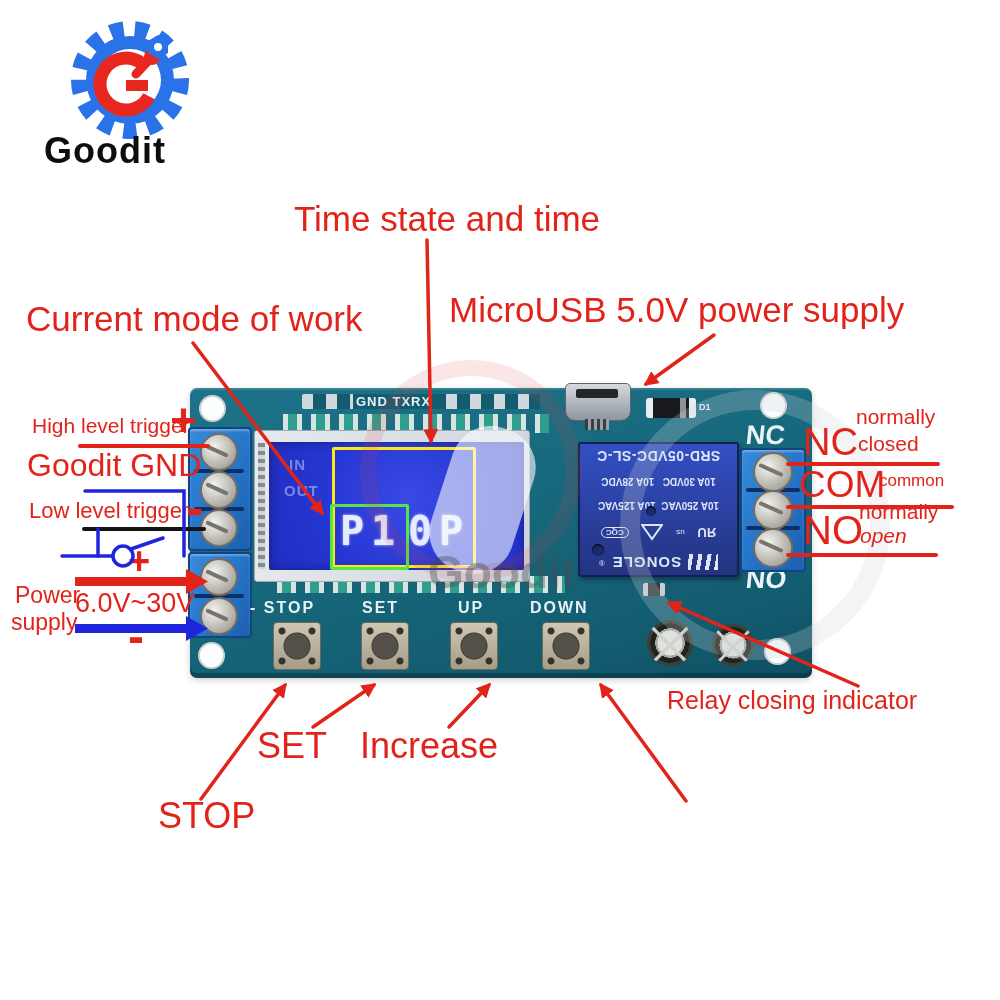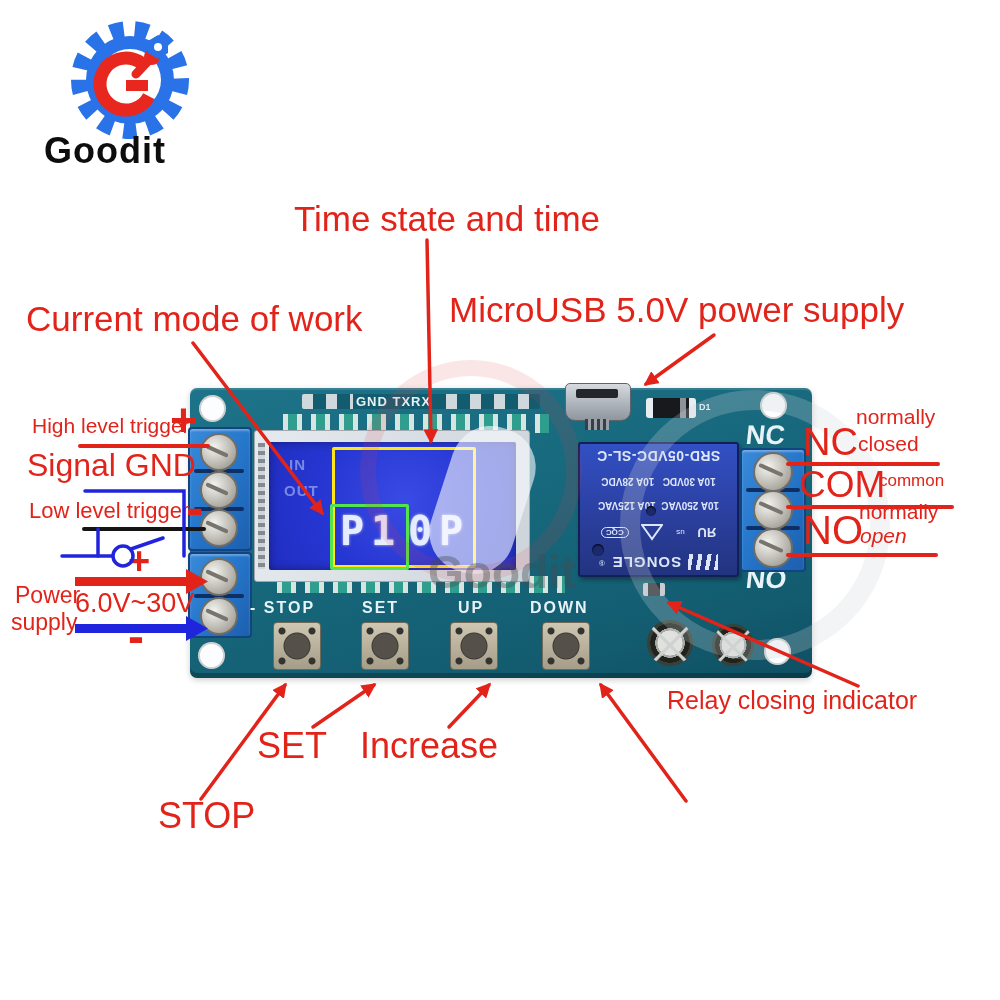--- a/index.html
+++ b/index.html
@@ -15,21 +15,21 @@
   .hole{width:27px;height:27px;border-radius:50%;background:#fbfdfe;box-shadow:inset 0 0 0 2px rgba(0,0,0,.18);}
   .padstrip{height:15px;border-radius:2px;
          background:repeating-linear-gradient(90deg,#cfd9dd 0 11px,#135c70 11px 24px);}
   .smdrow{background:repeating-linear-gradient(90deg,#d8e4e0 0 5px,#2f9e8e 5px 14px,#d8e4e0 14px 19px,rgba(0,0,0,0) 19px 28px);}
   
   #bezel{left:64px;top:42px;width:274px;height:150px;background:linear-gradient(100deg,#e6eaee,#cdd5db);
          border:1px solid #9fa8ae;border-radius:3px;}
   #zebra{left:3px;top:12px;width:7px;height:126px;background:repeating-linear-gradient(180deg,#848b90 0 4px,#cfd5d9 4px 8px);}
   #screen{left:14px;top:11px;width:247px;height:128px;border-radius:2px;
          background:radial-gradient(circle at 55% 45%, #3a4ae4 0%, #2636d2 55%, #202ec0 100%);
-         box-shadow:inset 0 0 10px rgba(0,0,20,.4);}
+         box-shadow:inset 0 0 10px rgba(0,0,20,.4);padding-left:8px;}
   .digits{color:#e6ecff;font-family:"DejaVu Sans Mono",monospace;font-weight:bold;
           text-shadow:0 0 3px rgba(255,255,255,.75);letter-spacing:9px;font-size:40px;line-height:46px;}
   .ghost{color:rgba(205,222,255,.5);font-weight:bold;letter-spacing:1px;}
   .hbox{border-radius:2px;background:transparent;}
   
   .term{background:linear-gradient(120deg,#3b8ada 0%,#2678cc 45%,#1d5fae 100%);
         border:2px solid #12447f;border-radius:4px;box-shadow:inset 0 2px 2px rgba(255,255,255,.3);}
   .screw{width:36px;height:36px;border-radius:50%;border:2px solid #6f6d66;
          background:radial-gradient(circle at 35% 35%, #f4f4f1, #bcbab2 55%, #8d8a82);}
   .slot{position:absolute;left:3px;top:14px;width:26px;height:4px;background:#77756d;border-radius:2px;transform:rotate(24deg);}
@@ -83,21 +83,21 @@
       <circle cx="128" cy="35" r="4" fill="#ffffff"></circle>
     </svg>
     <div class="abs" style="left:14px;top:118px;font-size:36px;font-weight:bold;color:#0d0d0d;letter-spacing:1px;">Goodit</div>
   </div>
 
   <div class="abs red lblz" style="left:294px;top:201px;font-size:35px;">Time state and time</div>
   <div class="abs red lblz" style="left:26px;top:301px;font-size:35px;">Current mode of work</div>
   <div class="abs red lblz" style="left:449px;top:292px;font-size:35px;">MicroUSB 5.0V power supply</div>
 
   <div class="abs red lblz" style="left:32px;top:415px;font-size:21px;">High level trigger</div>
-  <div class="abs red lblz" style="left:27px;top:449px;font-size:32px;">Signal GND</div>
+  <div class="abs red lblz" style="left:27px;top:449px;font-size:32px;">Goodit GND</div>
   <div class="abs red lblz" style="left:29px;top:499px;font-size:22px;">Low level trigger</div>
   <div class="abs red lblz" style="left:15px;top:583px;font-size:23px;text-align:right;">Power</div>
   <div class="abs red lblz" style="left:11px;top:610px;font-size:23px;">supply</div>
   <div class="abs red lblz" style="left:75px;top:589px;font-size:27px;">6.0V~30V</div>
 
   <div class="abs red lblz" style="left:170px;top:396px;font-size:46px;font-weight:bold;">+</div>
   <div class="abs red lblz" style="left:186px;top:480px;font-size:52px;font-weight:bold;">-</div>
   <div class="abs red lblz" style="left:128px;top:542px;font-size:38px;font-weight:bold;">+</div>
   <div class="abs red lblz" style="left:128px;top:612px;font-size:48px;font-weight:bold;">-</div>
 

